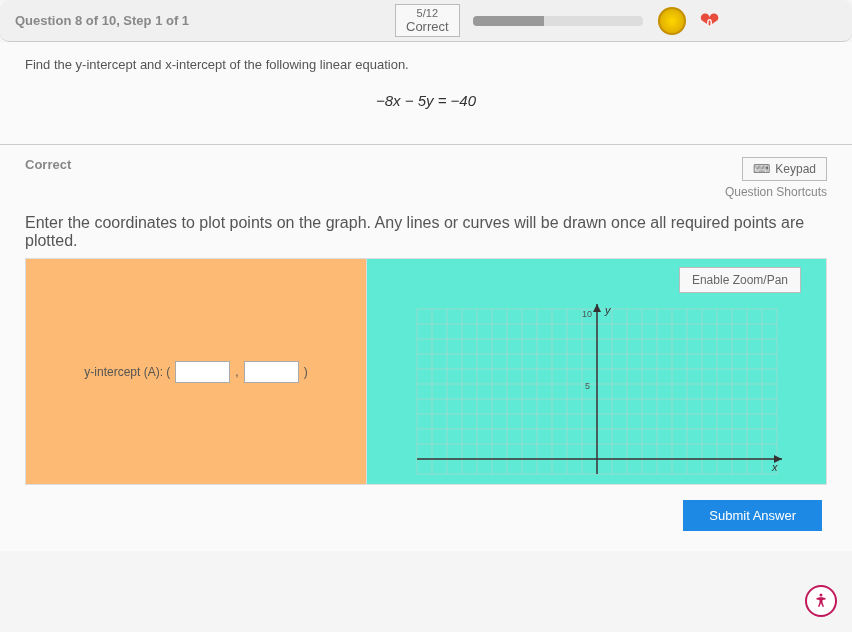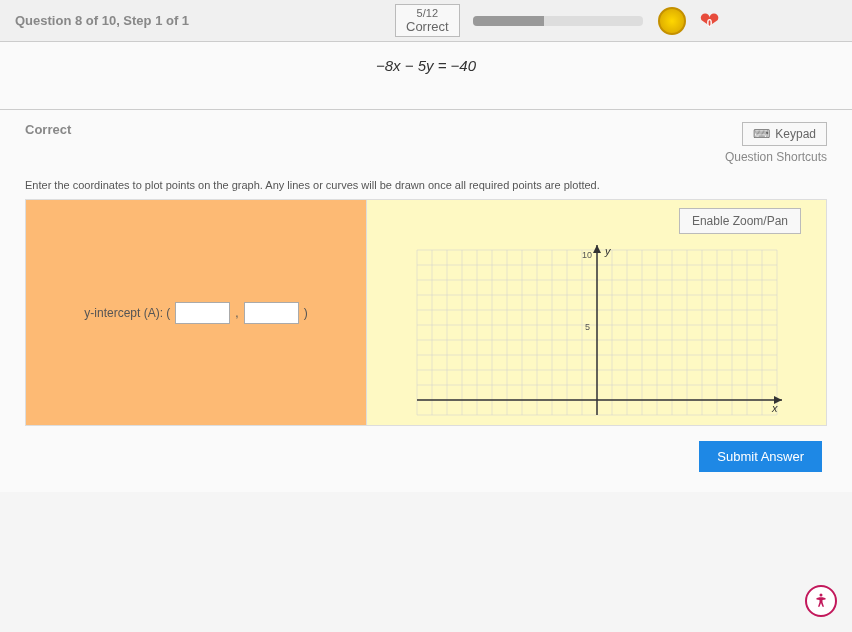--- a/index.html
+++ b/index.html
@@ -16,20 +16,21 @@
   width: 100%;
   height: 100%;
 }
 .header-bar {
   display: flex;
   align-items: center;
   padding: 8px 15px;
   background: #f0f0f0;
   border-bottom: 1px solid #ccc;
   height: 42px;
+  border-radius: 9px;
 }
 .question-label {
   color: #888;
   font-size: 13px;
   font-weight: bold;
   flex: 0 0 380px;
 }
 .score-box {
   border: 1px solid #bbb;
   padding: 2px 10px;
@@ -121,21 +122,21 @@
   cursor: pointer;
 }
 .shortcuts-link {
   color: #888;
   font-size: 12px;
   margin-top: 4px;
   cursor: pointer;
 }
 .instruction {
   color: #555;
-  font-size: 11px;
+  font-size: 16px;
   margin-bottom: 8px;
 }
 .work-area {
   display: flex;
   gap: 0;
   border: 1px solid #ddd;
 }
 .input-panel {
   flex: 0 0 340px;
   padding: 20px;
@@ -153,21 +154,21 @@
 }
 .coord-input {
   width: 55px;
   height: 22px;
   border: 1px solid #aaa;
   padding: 2px 4px;
   font-size: 12px;
 }
 .graph-panel {
   flex: 1;
-  background: #fef9c3;
+  background: #5eead4;
   position: relative;
   padding: 5px;
   border-left: 1px solid #ddd;
   text-decoration: underline;
 }
 .zoom-btn {
   position: absolute;
   top: 8px; right: 25px;
   border: 1px solid #bbb;
   padding: 5px 12px;
@@ -183,21 +184,21 @@
 }
 .submit-row {
   text-align: right;
   margin-top: 15px;
   padding-right: 5px;
 }
 .submit-btn {
   background: #1e88e5;
   color: white;
   border: none;
-  padding: 8px 18px;
+  padding: 8px 26px;
   font-size: 13px;
   cursor: pointer;
 }
 .accessibility-icon {
   position: absolute;
   bottom: 15px;
   right: 15px;
   width: 32px;
   height: 32px;
   border-radius: 50%;
@@ -226,20 +227,21 @@
       <div class="progress-fill"></div>
     </div>
     <div class="coin-icon"></div>
     <div class="heart-icon">
       ❤
       <span class="heart-count">0</span>
     </div>
   </div>
 
   <div class="question-section">
+    <div class="question-text">Find the y-intercept and x-intercept of the following linear equation.</div>
     <div class="equation">−8x − 5y = −40</div>
   </div>
 
   <div class="answer-section">
     <div class="answer-header">
       <div class="answer-label">Correct</div>
       <div class="keypad-area">
         <button class="keypad-btn">
           <span>⌨</span>
           <span>Keypad</span>

